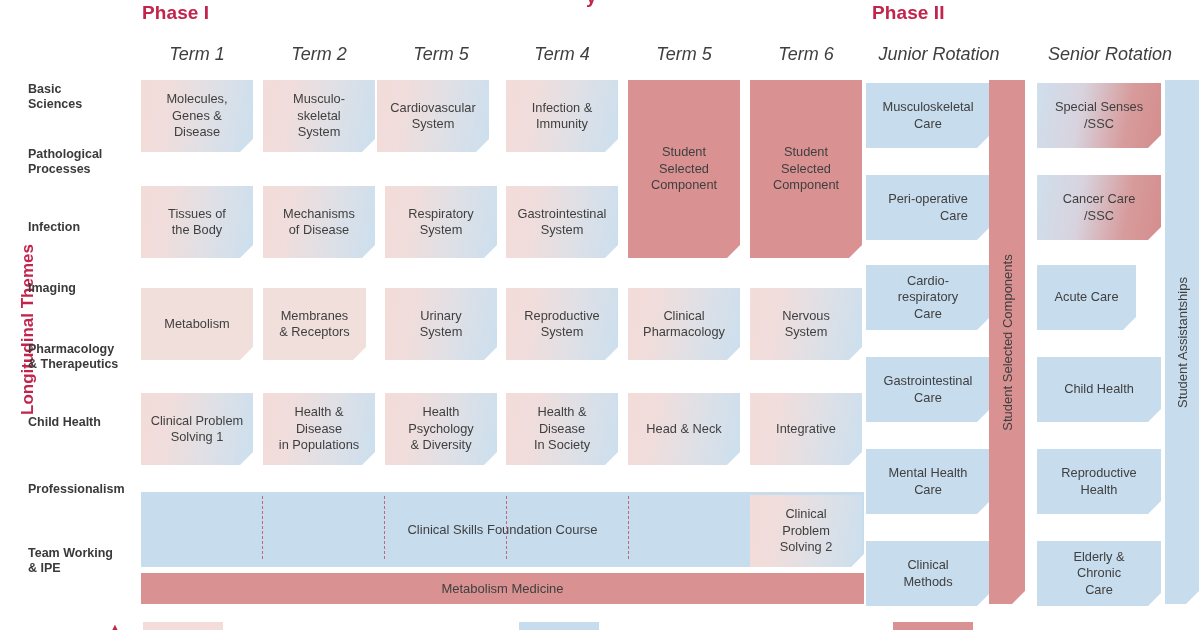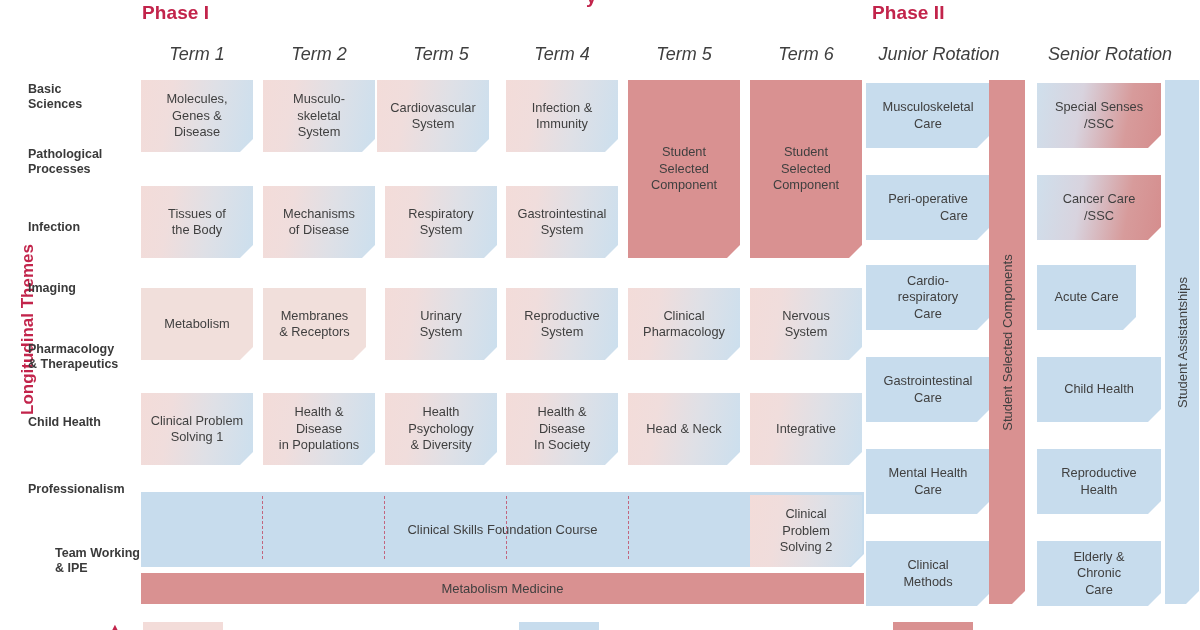--- a/index.html
+++ b/index.html
@@ -98,21 +98,21 @@
   <div class="vert-axis" id="axisLabel" style="left:18px;top:415px;">Longitudinal Themes</div>
 
   <div id="themeLayer">
       <div class="theme-label" style="top: 82px;">Basic<br>Sciences</div>
       <div class="theme-label" style="top: 147px;">Pathological<br>Processes</div>
       <div class="theme-label" style="top: 220px;">Infection</div>
       <div class="theme-label" style="top: 281px;">Imaging</div>
       <div class="theme-label" style="top: 342px;">Pharmacology<br>&amp; Therapeutics</div>
       <div class="theme-label" style="top: 415px;">Child Health</div>
       <div class="theme-label" style="top: 482px;">Professionalism</div>
-      <div class="theme-label" style="top: 546px; margin-left: 27px;">Team Working<br>&amp; IPE</div>
+      <div class="theme-label" style="top: 546px;">Team Working<br>&amp; IPE</div>
     </div>
 
   <div id="moduleLayer">
       <div class="box grad-pb" style="left: 141px; top: 80px; width: 112px; height: 72px;">
         <span>Molecules,<br>Genes &amp;<br>Disease</span>
       </div>
       <div class="box grad-pb" style="left: 263px; top: 80px; width: 112px; height: 72px;">
         <span>Musculo-<br>skeletal<br>System</span>
       </div>
       <div class="box grad-pb" style="left: 377px; top: 80px; width: 112px; height: 72px;">

